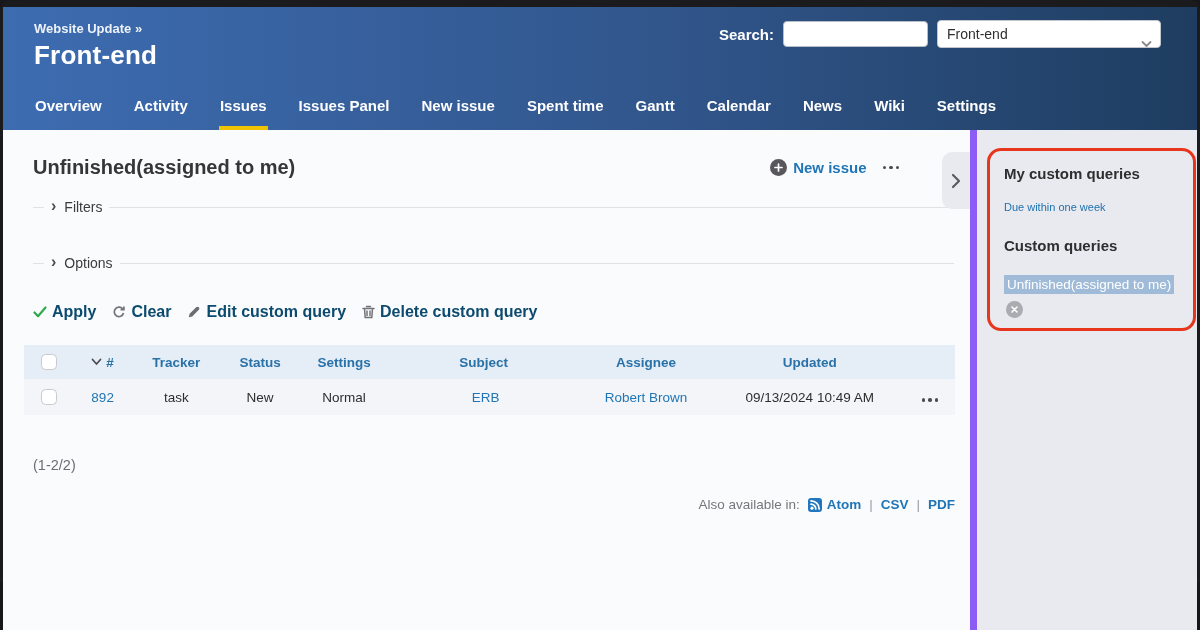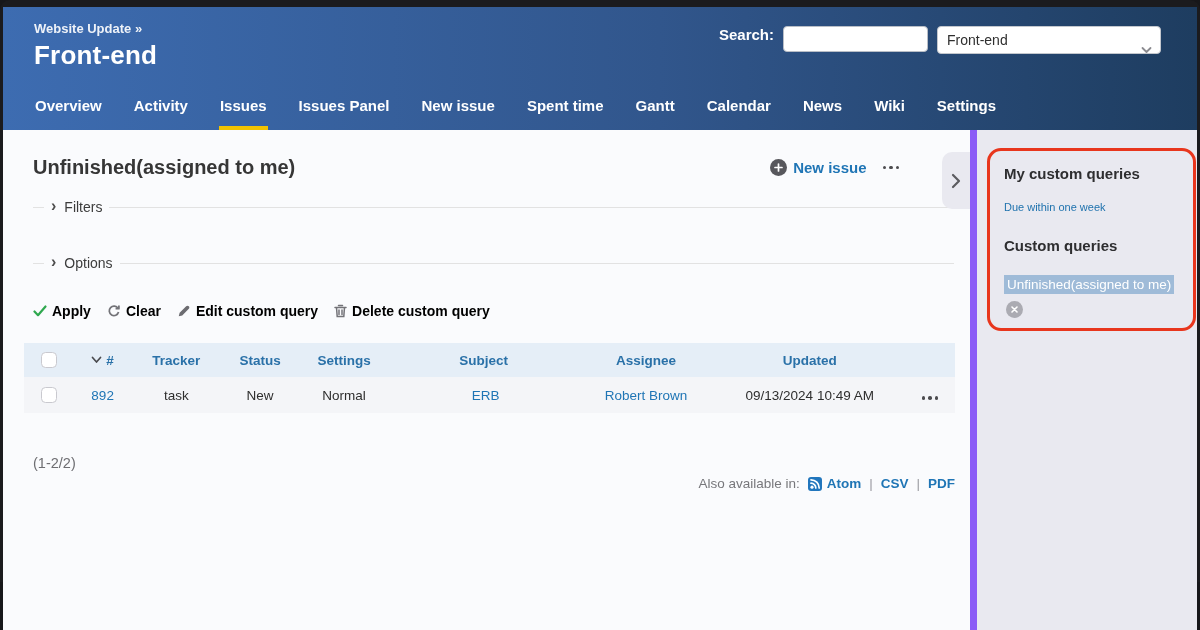--- a/index.html
+++ b/index.html
@@ -7,21 +7,21 @@
   body { font-family:"Liberation Sans","DejaVu Sans",sans-serif; background:#17171a; }
 
   .viewport { width:1200px; height:582px; background:#1b1b1e; padding:7px 3px 0 3px; border-radius:10px 10px 0 0; }
   .app { width:100%; height:623px; display:flex; flex-direction:column; background:#fafbfd; overflow:hidden; }
 
   
   .top-header { position:relative; height:123px; flex:0 0 auto;
     background:linear-gradient(to right,#3d6cb1 0%, #31568c 55%, #1e3d60 100%); }
   .breadcrumb { position:absolute; top:14px; left:31px; font-size:13px; color:#eef2f8; font-weight:600; }
   .project-title { position:absolute; top:33px; left:31px; font-size:26px; font-weight:600; color:#ffffff; letter-spacing:.2px; }
-  .search-area { position:absolute; top:19px; right:36px; display:flex; }
+  .search-area { position:absolute; top:13px; right:36px; display:flex; align-items:center; }
   .search-label { color:#fff; font-size:15px; font-weight:600; margin-right:9px; }
   .search-input { width:145px; height:26px; border:1px solid #b9bec6; border-radius:4px; background:#fff; padding:0 6px; font-size:13px; color:#333; outline:none; margin-right:9px; }
   .project-select { position:relative; width:224px; height:28px; background:#fff; border:1px solid #c3c7cd; border-radius:4px; font-size:14px; color:#2f2f2f; line-height:26px; padding:0 26px 0 9px; cursor:pointer; }
   .project-select .sel-chevron { position:absolute; right:8px; top:9px; }
 
   .main-nav { position:absolute; left:31px; bottom:0; display:flex; gap:30px; }
   .main-nav .tab { color:#fff; font-size:15px; font-weight:600; text-decoration:none; padding:0 1px 12px 1px; border-bottom:4px solid transparent; cursor:pointer; }
   .main-nav .tab.active { border-bottom-color:#f2c300; }
 
   
@@ -38,37 +38,37 @@
 
   .collapse-tab { position:absolute; top:22px; right:0; width:28px; height:57px; background:#e9e9f0; border-radius:10px 0 0 10px; display:flex; align-items:center; justify-content:center; cursor:pointer; }
 
   fieldset.collapsible { border:none; border-top:1px solid #e2e2e2; margin:18px 2px 0 0; }
   fieldset.collapsible:first-of-type { margin-top:20px; }
   fieldset.collapsible legend { margin-left:11px; padding:0 7px; display:flex; align-items:center; gap:8px; font-size:14px; color:#3c3c3c; cursor:pointer; }
   .legend-arrow { font-size:16px; font-weight:700; color:#4c4c4c; line-height:1; transform:translateY(-1px); }
   fieldset .spacer { height:22px; }
 
   .query-actions { display:flex; align-items:center; gap:16px; margin-top:32px; }
-  .q-action { display:inline-flex; align-items:center; gap:5px; color:#000000; font-size:14px; font-weight:600; text-decoration:none; cursor:pointer; }
+  .q-action { display:inline-flex; align-items:center; gap:5px; color:#0c4a6e; font-size:16px; font-weight:600; text-decoration:none; cursor:pointer; }
 
   
   table.issues { width:931px; margin:24px 0 0 -9px; border-collapse:collapse; font-size:13.5px; }
   table.issues th { background:#e5eef7; color:#2a71a8; font-weight:700; height:34px; text-align:center; }
   table.issues td { height:36px; text-align:center; color:#2e2e2e; }
   table.issues tr.odd td { background:#f4f5f8; }
   table.issues tr.even td { background:#ffffff; }
   col.c-check{width:56px;} col.c-id{width:62px;} col.c-tracker{width:98px;} col.c-status{width:82px;}
   col.c-priority{width:98px;} col.c-subject{width:210px;} col.c-assignee{width:150px;} col.c-updated{width:210px;} col.c-menu{width:55px;}
   .th-id { display:inline-flex; align-items:center; gap:4px; }
   td.subject-cell { text-align:left; padding-left:4px; }
   a.t-link { color:#1f75b5; text-decoration:none; cursor:pointer; }
   input[type="checkbox"] { appearance:none; -webkit-appearance:none; width:16px; height:16px; border:1px solid #c9c9cf; border-radius:4.5px; background:#fff; cursor:pointer; vertical-align:middle; }
 
   .pagination { margin-top:42px; font-size:14.5px; color:#6e6e72; }
-  .other-formats { margin-top:5px; width:931px; margin-left:-9px; text-align:right; font-size:13.5px; color:#77777b; display:flex; justify-content:flex-end; align-items:center; gap:8px; }
+  .other-formats { margin-top:24px; width:931px; margin-left:-9px; text-align:right; font-size:13.5px; color:#77777b; display:flex; justify-content:flex-end; align-items:center; gap:8px; }
   .other-formats .fmt-link { color:#1f75b5; text-decoration:none; font-weight:600; cursor:pointer; }
   .other-formats .sep { color:#9a9aa0; }
   .atom-wrap { display:inline-flex; align-items:center; gap:5px; }
 
   
   .sidebar { flex:1; background:#e9e9f0; border-left:7px solid #8b5cf6; padding:18px 1px 0 10px; }
   .annotation-box { border:3px solid #e8361d; border-radius:14px; padding:14px 12px 10px 14px; }
   .sb-title { font-size:15px; font-weight:600; color:#2e2e30; }
   .sb-title.second { margin-top:24px; }
   .sb-link { display:block; margin-top:19px; color:#2073ae; font-size:11px; text-decoration:none; cursor:pointer; }

